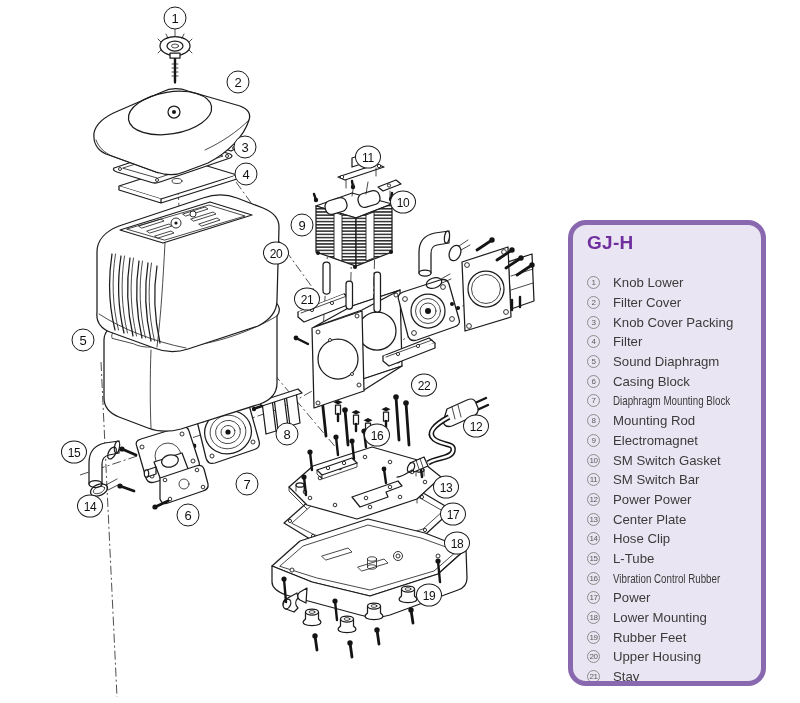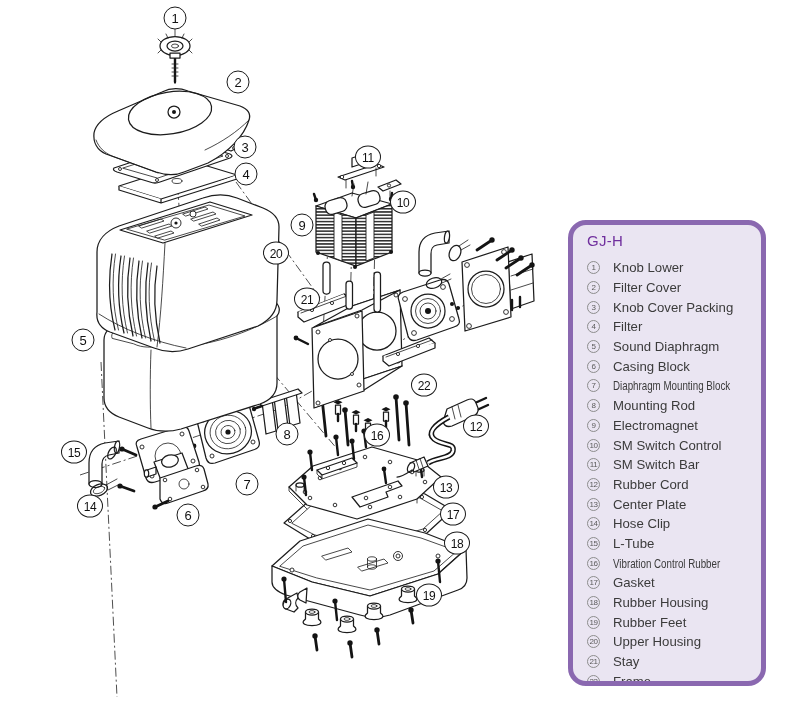--- a/index.html
+++ b/index.html
@@ -30,21 +30,21 @@
   }
   .callout.two{width:26px;font-size:12px;}
 
   
   .legend{
     position:absolute;left:568px;top:220px;width:198px;height:466px;box-sizing:border-box;
     background:var(--legend-bg,#eae5f2);border:5px solid var(--legend-border,#8a68b0);
     border-radius:18px;padding:6px 6px 6px 12px;overflow:hidden;
   }
   .legend h2{
-    margin:1px 0 9px 2px;font-size:15px;font-weight:normal;color:var(--accent,#702f9e);
+    margin:1px 0 19px 2px;font-size:19px;font-weight:bold;color:var(--accent,#702f9e);
     letter-spacing:0.3px;
   }
   .legend ul{list-style:none;margin:0;padding:0;}
   .legend li{display:flex;align-items:center;height:19.7px;color:#3b3b3b;}
   .num-badge{
     flex:0 0 auto;width:13px;height:13px;margin:0 0 0 2px;border:1px solid #8d8d8d;border-radius:50%;
     color:#5a5a5a;font-size:8px;display:flex;align-items:center;justify-content:center;
     background:transparent;box-sizing:border-box;letter-spacing:-0.5px;
   }
   .item-label{margin-left:13px;font-size:13.2px;white-space:nowrap;}
@@ -535,53 +535,53 @@
         <li>
           <span class="num-badge">8</span>
           <span class="item-label">Mounting Rod</span>
         </li>
         <li>
           <span class="num-badge">9</span>
           <span class="item-label">Electromagnet</span>
         </li>
         <li>
           <span class="num-badge">10</span>
-          <span class="item-label">SM Switch Control</span>
+          <span class="item-label">SM Switch Gasket</span>
         </li>
         <li>
           <span class="num-badge">11</span>
           <span class="item-label">SM Switch Bar</span>
         </li>
         <li>
           <span class="num-badge">12</span>
-          <span class="item-label">Rubber Cord</span>
+          <span class="item-label">Power Power</span>
         </li>
         <li>
           <span class="num-badge">13</span>
           <span class="item-label">Center Plate</span>
         </li>
         <li>
           <span class="num-badge">14</span>
           <span class="item-label">Hose Clip</span>
         </li>
         <li>
           <span class="num-badge">15</span>
           <span class="item-label">L-Tube</span>
         </li>
         <li>
           <span class="num-badge">16</span>
           <span class="item-label condensed">Vibration Control Rubber</span>
         </li>
         <li>
           <span class="num-badge">17</span>
-          <span class="item-label">Gasket</span>
+          <span class="item-label">Power</span>
         </li>
         <li>
           <span class="num-badge">18</span>
-          <span class="item-label">Rubber Housing</span>
+          <span class="item-label">Lower Mounting</span>
         </li>
         <li>
           <span class="num-badge">19</span>
           <span class="item-label">Rubber Feet</span>
         </li>
         <li>
           <span class="num-badge">20</span>
           <span class="item-label">Upper Housing</span>
         </li>
         <li>

